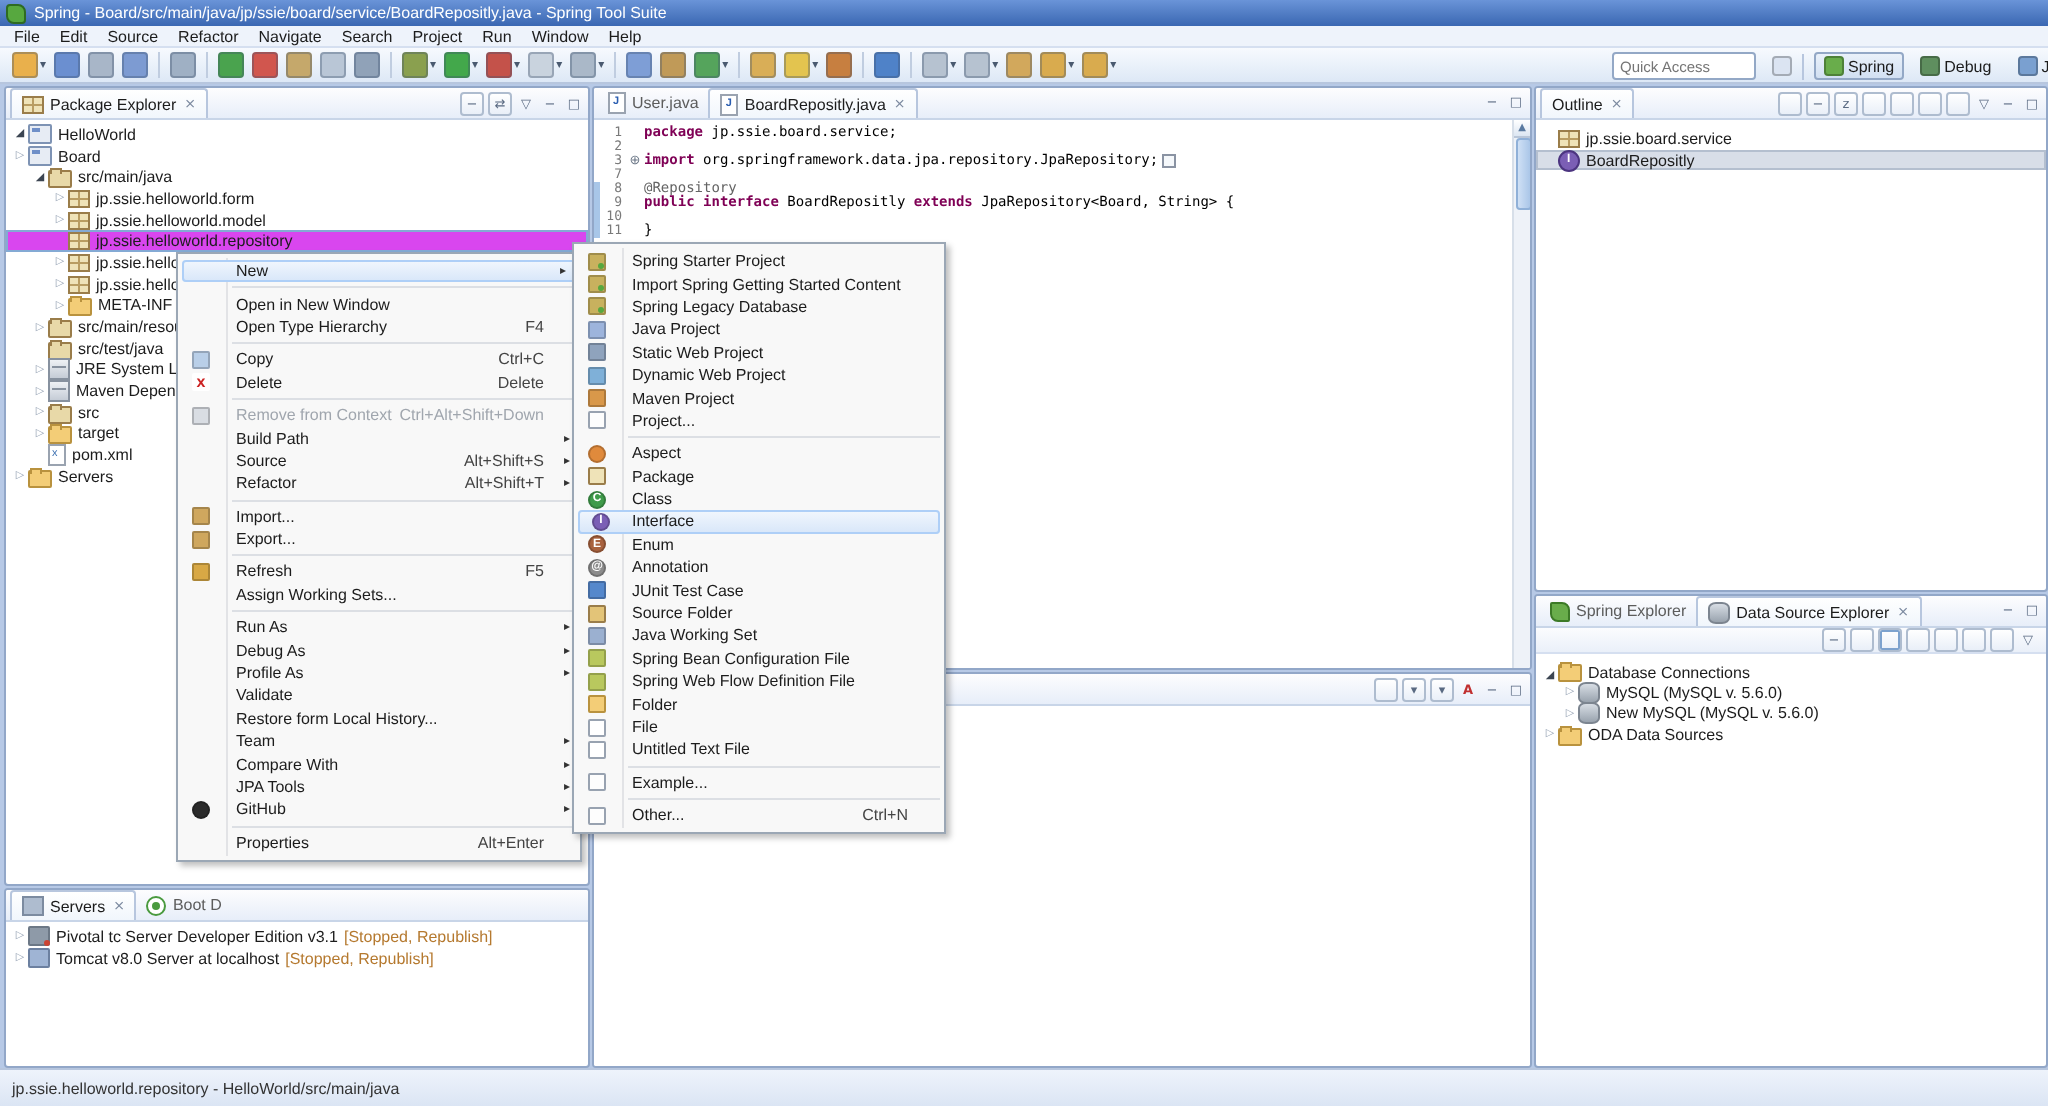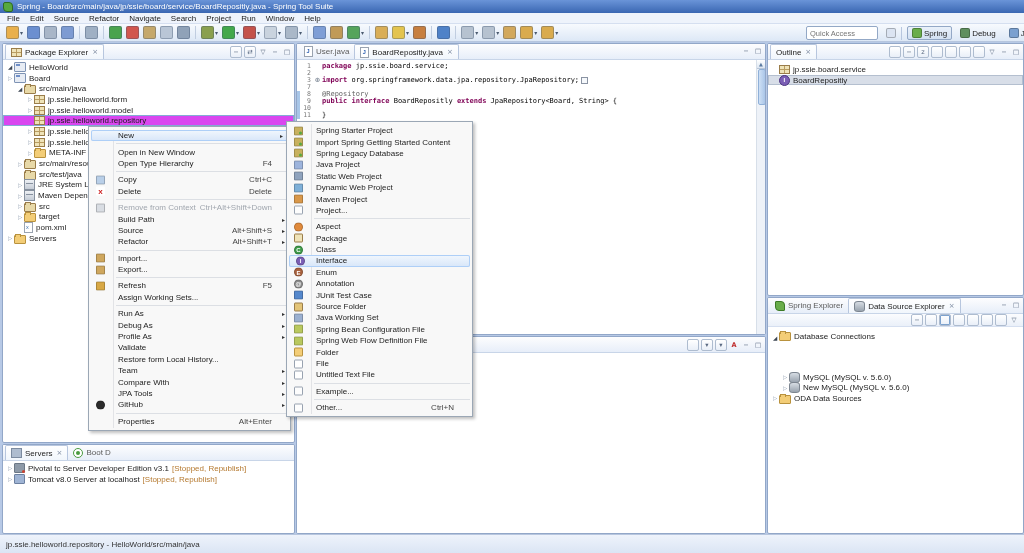--- a/index.html
+++ b/index.html
@@ -525,21 +525,21 @@
     <span class="hic hbox"></span>
     <span class="hic hbox"></span>
     <span class="hic">▽</span>
   </div>
   <div class="tree" style="padding-top:3px">
       <div class="trow" style="padding-left: 3px; align-items: flex-end;">
         <span class="exp e">◢</span>
         <span class="ti ti-folder"></span>
         <span class="tlabel">Database Connections</span>
       </div>
-      <div class="trow" style="padding-left: 13px; margin-top: 31px;">
+      <div class="trow" style="padding-left: 13px;">
         <span class="exp c">▷</span>
         <span class="ti ti-db"></span>
         <span class="tlabel">MySQL (MySQL v. 5.6.0)</span>
       </div>
       <div class="trow" style="padding-left: 13px;">
         <span class="exp c">▷</span>
         <span class="ti ti-db"></span>
         <span class="tlabel">New MySQL (MySQL v. 5.6.0)</span>
       </div>
       <div class="trow" style="padding-left: 3px;">

